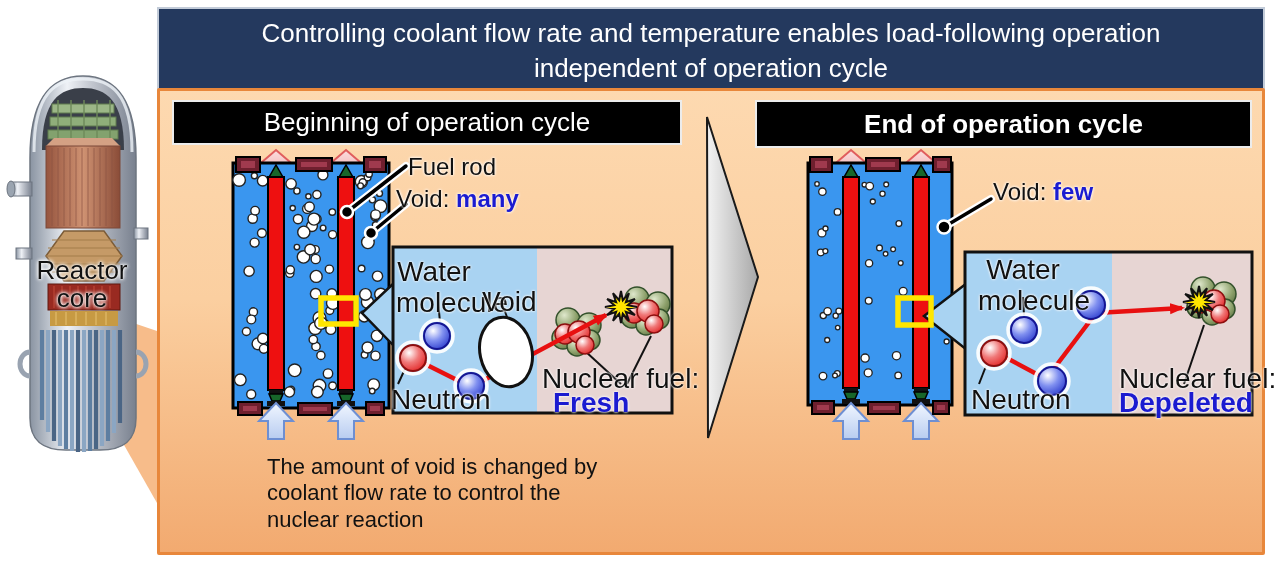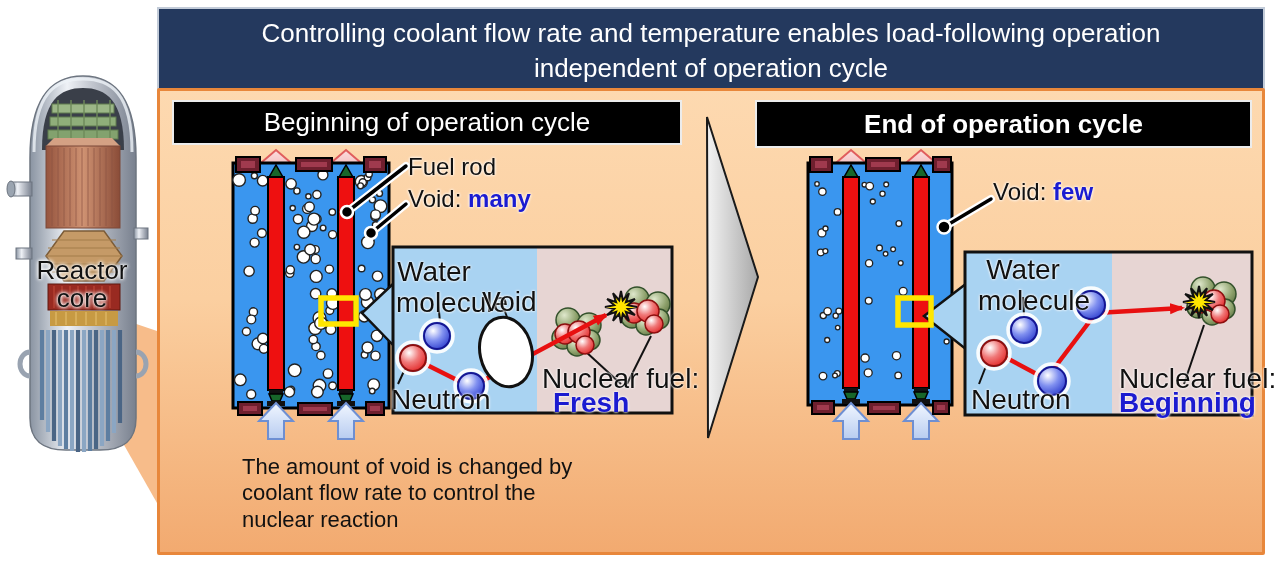--- a/index.html
+++ b/index.html
@@ -20,21 +20,21 @@
               background:linear-gradient(180deg,var(--panel-bg-top,#fdd9b0) 0%,#fbcfa0 45%,var(--panel-bg-bottom,#f2aa70) 100%);
               border:3px solid var(--panel-border,#e8873b);border-radius:2px;z-index:1;}
   #gfx{left:0;top:0;z-index:2;}
   #textlayer{left:0;top:0;width:1280px;height:561px;z-index:3;pointer-events:none;}
   .header-bar{background:var(--header-bar-bg,#000);border:2px solid #ececec;box-sizing:border-box;
               display:flex;align-items:center;justify-content:center;}
   .header-bar .t{color:var(--header-text,#fff);font-size:26px;white-space:nowrap;}
   .lbl{font-size:24px;white-space:nowrap;text-shadow:0 0 3px #fff,0 0 3px #fff;}
   .ins{font-size:28px;line-height:1.1;white-space:pre-line;text-shadow:0 0 3px #fff,0 0 2px #fff;}
   .em{font-weight:bold;color:var(--emphasis-blue,#1b1bd0);}
-  .cap{font-size:22px;line-height:1.2;white-space:pre-line;}
+  .cap{font-size:22px;line-height:1.2;white-space:pre-line;margin-left:25px;}
   .reactor-lbl{font-size:26px;line-height:1.08;text-align:center;white-space:pre-line;
                text-shadow:0 0 4px #fff,0 0 4px #fff,0 0 2px #fff;}
   .reactor-name{font-size:29px;line-height:1.15;text-align:center;white-space:pre-line;}
   
   .maroon{fill:var(--maroon-block,#6f1f2e);stroke:#000;stroke-width:2;}
   .maroon-in{fill:#a03a4e;}
   .core-water{fill:var(--core-water-blue,#3a96ef);stroke:#000;stroke-width:3;}
   .rod{fill:var(--fuel-rod-red,#ee1010);stroke:#000;stroke-width:2;}
   .rod-tip{fill:#17662a;stroke:#000;stroke-width:1.5;}
   .nozzle{fill:#111;}
@@ -460,36 +460,36 @@
   <div id="textlayer" class="abs">
 
     <div class="abs header-bar" style="left:172px;top:100px;width:510px;height:45px;">
       <div class="t">Beginning of operation cycle</div>
     </div>
     <div class="abs header-bar" style="left:755px;top:100px;width:497px;height:48px;font-weight:bold;">
       <div class="t">End of operation cycle</div>
     </div>
 
     <div class="abs lbl" style="left:408px;top:153px;">Fuel rod</div>
-    <div class="abs lbl" style="left:408px;top:185px;"><span>Void: </span><span class="em">many</span></div>
+    <div class="abs lbl" style="left:396px;top:185px;"><span>Void: </span><span class="em">many</span></div>
 
     <div class="abs lbl" style="left:993px;top:178px;"><span>Void: </span><span class="em">few</span></div>
 
     <div class="abs ins" style="left:396px;top:257px;width:76px;text-align:center;">Water
 molecule</div>
     <div class="abs ins" style="left:482px;top:279px;margin-top:8px;">Void</div>
     <div class="abs ins" style="left:391px;top:385px;">Neutron</div>
     <div class="abs ins" style="left:542px;top:364px;">Nuclear fuel:</div>
     <div class="abs ins em" style="left:542px;top:388px;padding-left:11px;">Fresh</div>
 
     <div class="abs ins" style="left:978px;top:255px;width:90px;text-align:center;">Water
 molecule</div>
     <div class="abs ins" style="left:971px;top:385px;">Neutron</div>
     <div class="abs ins" style="left:1119px;top:364px;">Nuclear fuel:</div>
-    <div class="abs ins em" style="left:1119px;top:388px;">Beginning</div>
+    <div class="abs ins em" style="left:1119px;top:388px;">Depeleted</div>
 
     <div class="abs cap" style="left:242px;top:454px;">The amount of void is changed by
 coolant flow rate to control the
 nuclear reaction</div>
 
     <div class="abs reactor-lbl" style="left:12px;top:256px;width:140px;">Reactor
 core</div>
   </div>
 </div>
 

